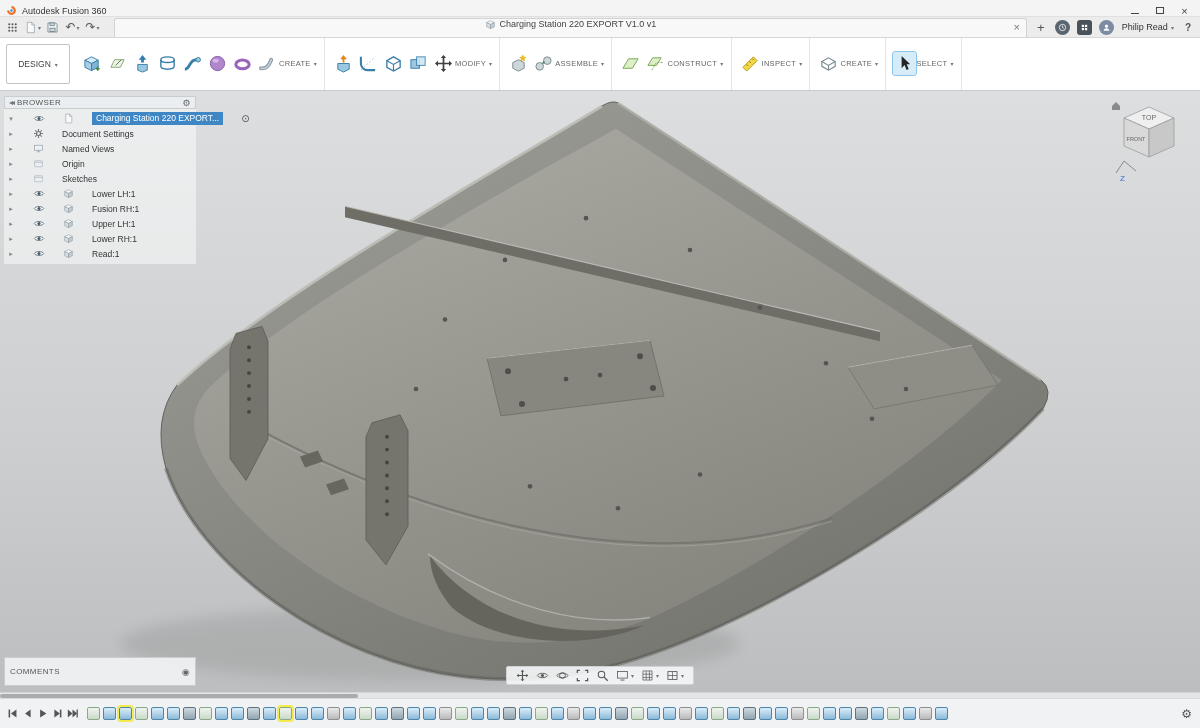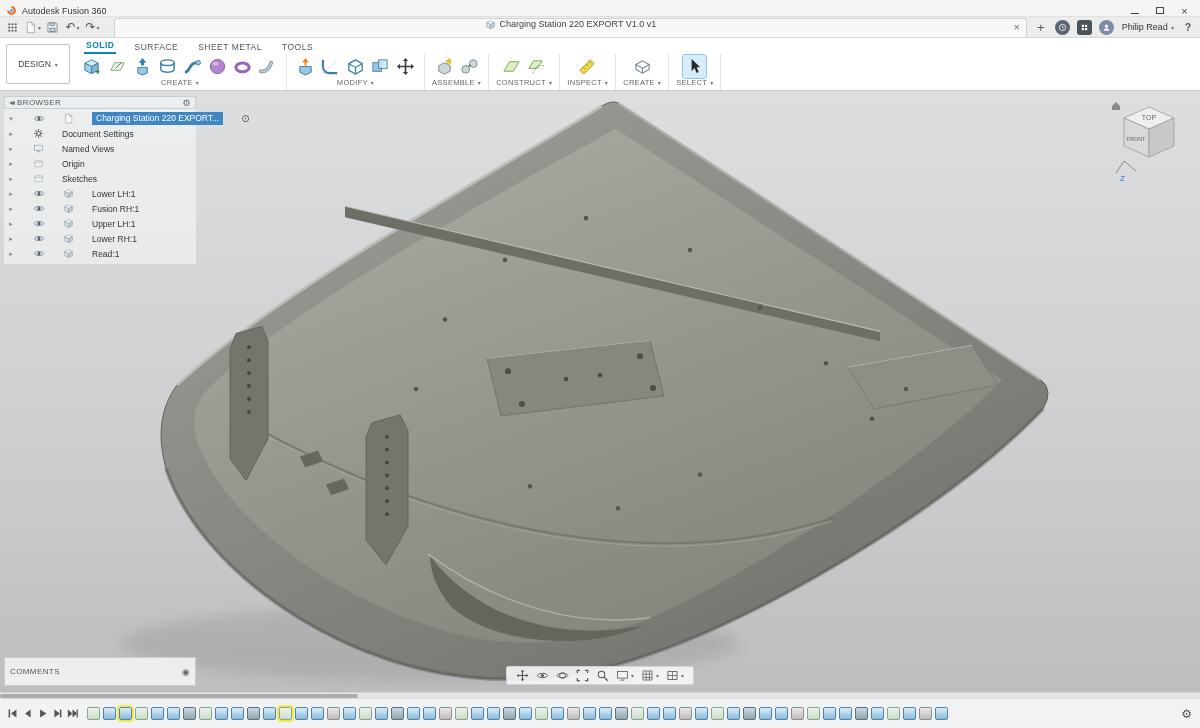--- a/index.html
+++ b/index.html
@@ -36,21 +36,21 @@
 .help{font-size:10px;color:#555;font-weight:bold;padding:0 5px}
 
 
 .ribbon{flex:0 0 53px;background:#fff;border-bottom:1px solid #c9c9c9;display:flex}
 .design-dd{flex:0 0 64px;margin:6px 4px 6px 6px;border:1px solid #c4c4c4;border-radius:2px;display:flex;align-items:center;justify-content:center;gap:3px;font-size:8.5px;color:#444}
 .ribbon-main{flex:1;display:flex;flex-direction:column}
 .ribbon-tabs{display:flex;gap:16px;height:16px;align-items:flex-end;padding-left:10px}
 .rtab{font-size:8.5px;letter-spacing:.5px;color:#555;padding:0 2px 2px}
 .rtab.active{color:#0a85c2;font-weight:bold;border-bottom:2.5px solid #0a85c2}
 .ribbon-groups{flex:1;display:flex;align-items:stretch}
-.rgroup{display:flex;flex-direction:column;align-items:center;justify-content:space-between;padding:1px 7px 2px;border-right:1px solid #e4e4e4}
+.rgroup{display:flex;align-items:center;justify-content:space-between;padding:1px 7px 2px;border-right:1px solid #e4e4e4}
 .gicons{display:flex;align-items:center;gap:2px;flex:1}
 .iconbtn{width:23px;height:23px;padding:2px;border-radius:2px}
 .iconbtn.active{background:#d6ecf9;outline:1px solid #8ec6e8}
 .glabel{display:flex;align-items:center;gap:2px;font-size:7.5px;color:#666;letter-spacing:.3px;padding-bottom:1px}
 
 
 .viewport{flex:1;position:relative;background:linear-gradient(180deg,#dcdedf 0%,#cdcfd0 55%,#bcbebf 100%);overflow:hidden}
 .model{position:absolute;inset:0;width:100%;height:100%}
 
 
@@ -210,26 +210,20 @@
       </span>
     <span class="help">?</span>
   </div>
 
   <div class="ribbon">
     <div class="design-dd">
       <span>DESIGN</span>
       <i class="caret">▾</i>
     </div>
     <div class="ribbon-main">
-      <div class="ribbon-tabs" id="ribbon-tabs">
-          <div class="rtab active">SOLID</div>
-          <div class="rtab">SURFACE</div>
-          <div class="rtab">SHEET METAL</div>
-          <div class="rtab">TOOLS</div>
-        </div>
       <div class="ribbon-groups" id="ribbon-groups">
           <div class="rgroup">
             <div class="gicons">
               <div class="iconbtn ic">
                 <svg viewBox="0 0 20 20">
                   <path d="M9 3l7 3.5-7 3.5-7-3.5z" fill="#d6ecf8" stroke="#3b7ea8"></path>
                   <path d="M2 6.5V14l7 3.5V10z" fill="#a8cfe6" stroke="#3b7ea8"></path>
                   <path d="M16 6.5V14l-7 3.5V10z" fill="#82b5d6" stroke="#3b7ea8"></path>
                   <path d="M15.5 13.5v4M13.5 15.5h4" stroke="#3a8a3a" stroke-width="1.6"></path>
                 </svg>

